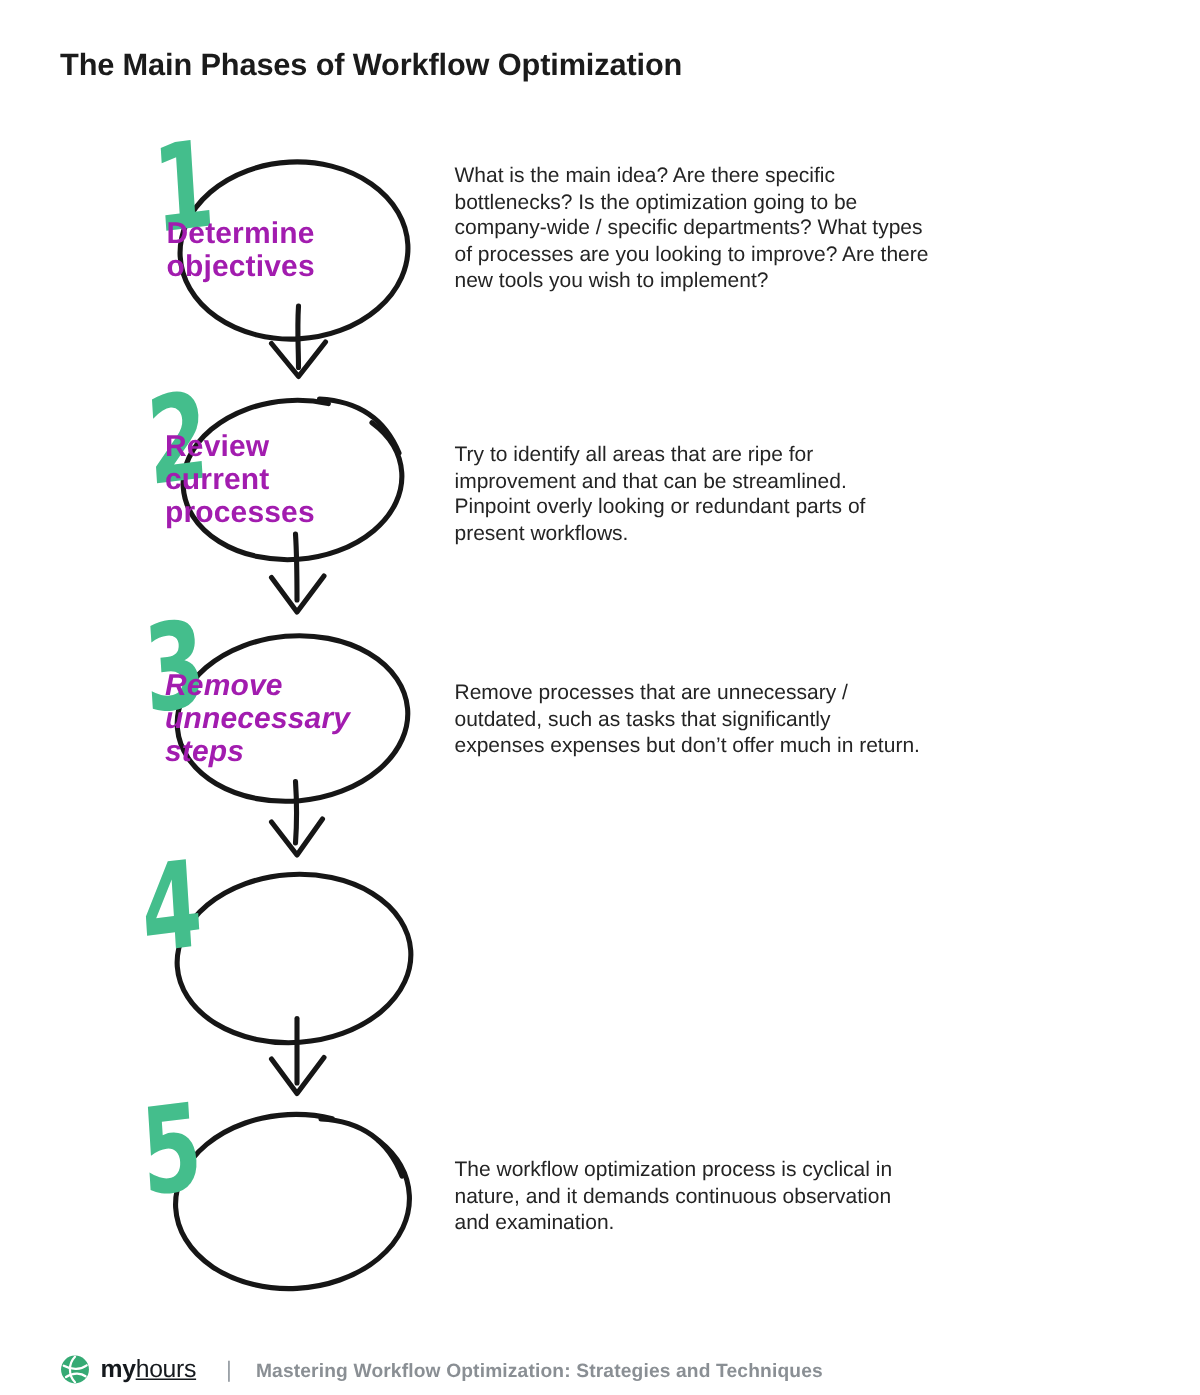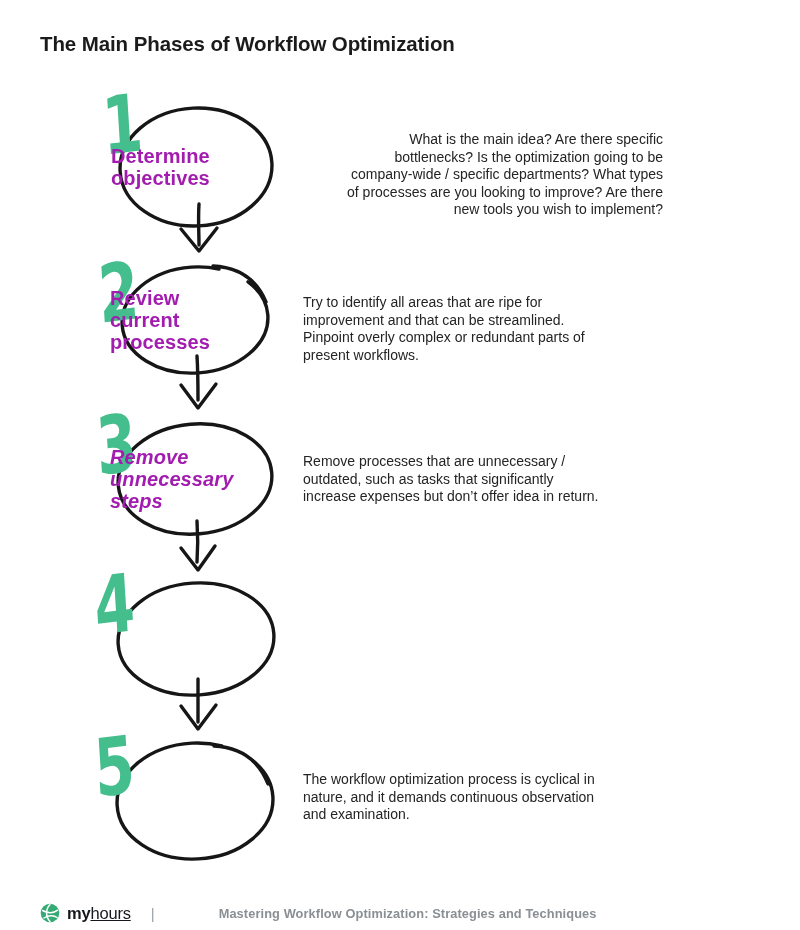--- a/index.html
+++ b/index.html
@@ -77,21 +77,20 @@
     margin: 0 16px 0 20px;
     color: #9aa0a6;
     font-size: 15px;
     font-weight: 400;
   }
   .footer-caption {
     font-size: 12.8px;
     font-weight: 700;
     color: #8a8f94;
     letter-spacing: 0.1px;
-    margin-left: 48px;
   }
 </style>
 </head>
 <body>
 
 <div class="page">
 
   <h1 class="title">The Main Phases of Workflow Optimization</h1>
 
   <svg class="canvas" viewBox="0 0 800 930" fill="none" stroke="#161616" stroke-width="3.4" stroke-linecap="round" stroke-linejoin="round">
@@ -125,42 +124,42 @@
       <path d="M 181 706 L 198 729 L 216 705"></path>
     </g>
 
     <ellipse cx="195" cy="801" rx="78" ry="58" transform="rotate(-3 195 801)" pathLength="100" stroke-dasharray="82 8"></ellipse>
     <path d="M 214 746 Q 254 748 268 784"></path>
   </svg>
 
   <div class="step-number" style="left:100px; top:88px;">1</div>
   <div class="circle-label" style="left:111px; top:145px;">Determine
 objectives</div>
-  <div class="step-desc" style="top:131px;text-align:right;">What is the main idea? Are there specific
+  <div class="step-desc" style="top:108px;">What is the main idea? Are there specific
 bottlenecks? Is the optimization going to be
 company-wide / specific departments? What types
 of processes are you looking to improve? Are there
 new tools you wish to implement?</div>
 
   <div class="step-number" style="left:96px; top:256px;">2</div>
   <div class="circle-label" style="left:110px; top:287px;">Review
 current
 processes</div>
   <div class="step-desc" style="top:294px;">Try to identify all areas that are ripe for
 improvement and that can be streamlined.
-Pinpoint overly complex or redundant parts of
+Pinpoint overly looking or redundant parts of
 present workflows.</div>
 
   <div class="step-number" style="left:94px; top:408px;">3</div>
   <div class="circle-label" style="left:110px; top:446px;font-style:italic;">Remove
 unnecessary
 steps</div>
   <div class="step-desc" style="top:453px;">Remove processes that are unnecessary /
 outdated, such as tasks that significantly
-increase expenses but don’t offer idea in return.</div>
+expenses expenses but don’t offer much in return.</div>
 
   <div class="step-number" style="left:92px; top:568px;">4</div>
 
   <div class="step-number" style="left:92px; top:730px;">5</div>
   <div class="step-desc" style="top:771px;">The workflow optimization process is cyclical in
 nature, and it demands continuous observation
 and examination.</div>
 
   <div class="footer">
     <svg width="20" height="20" viewBox="0 0 20 20">

